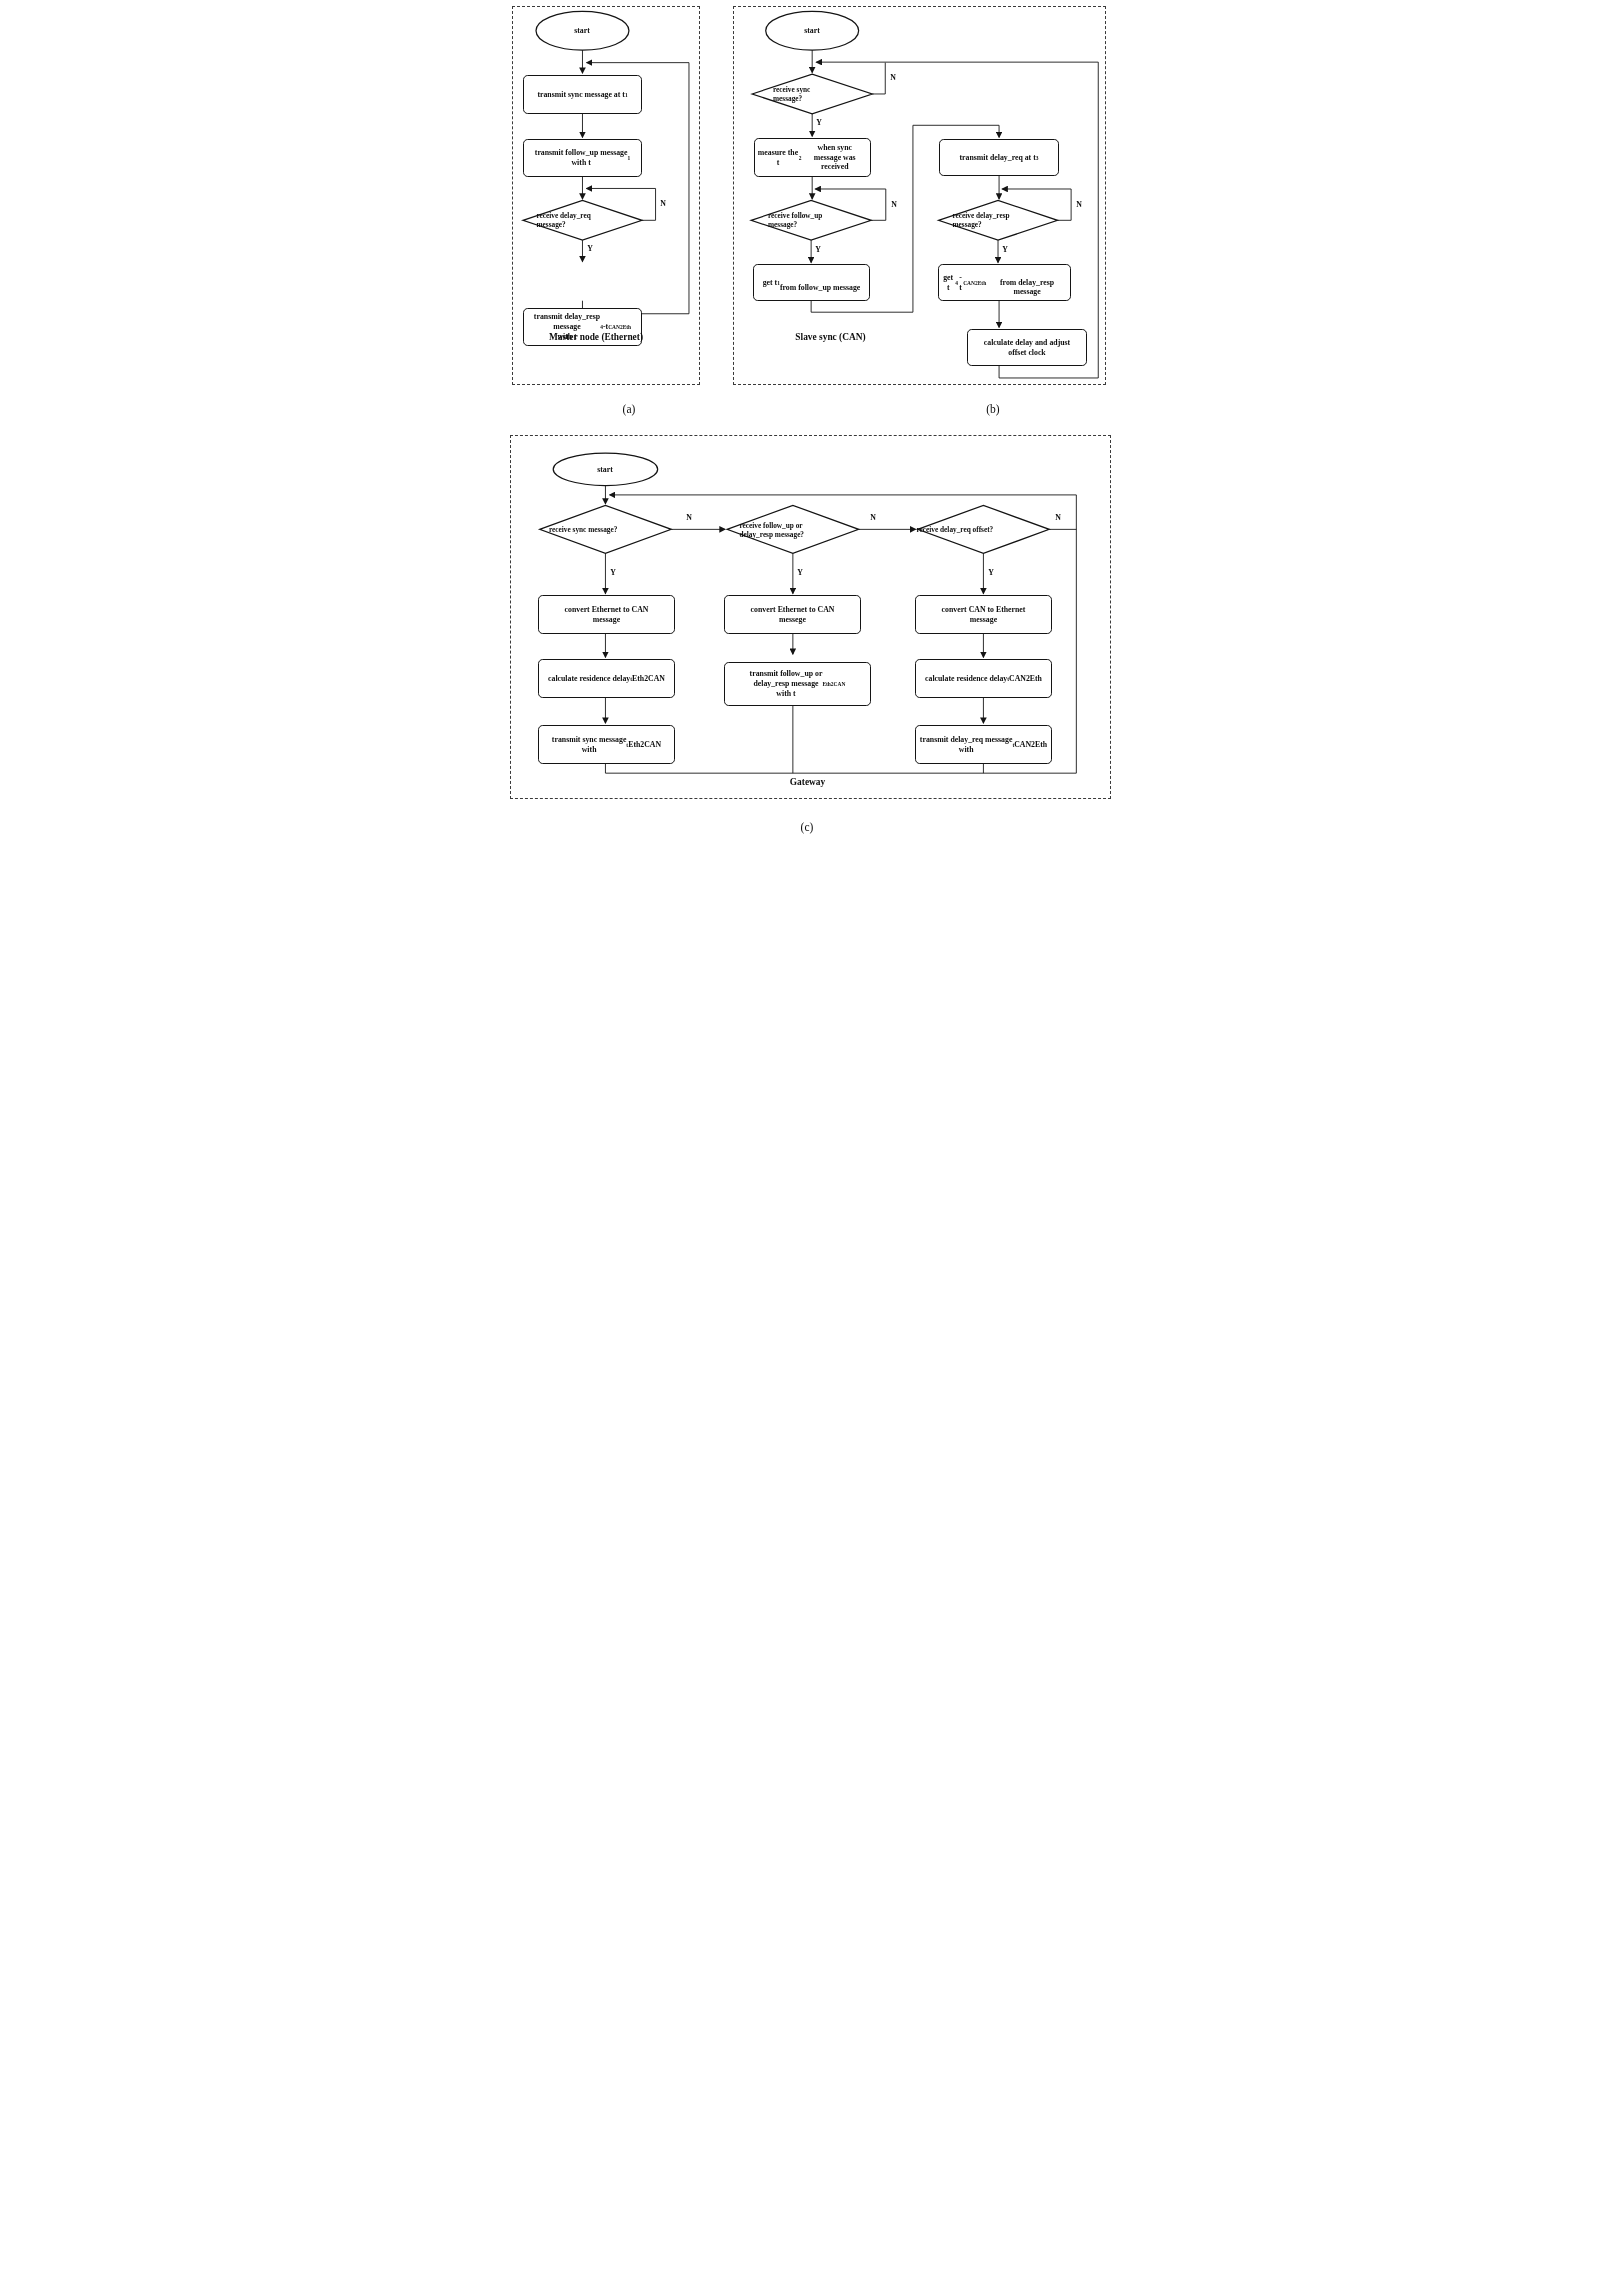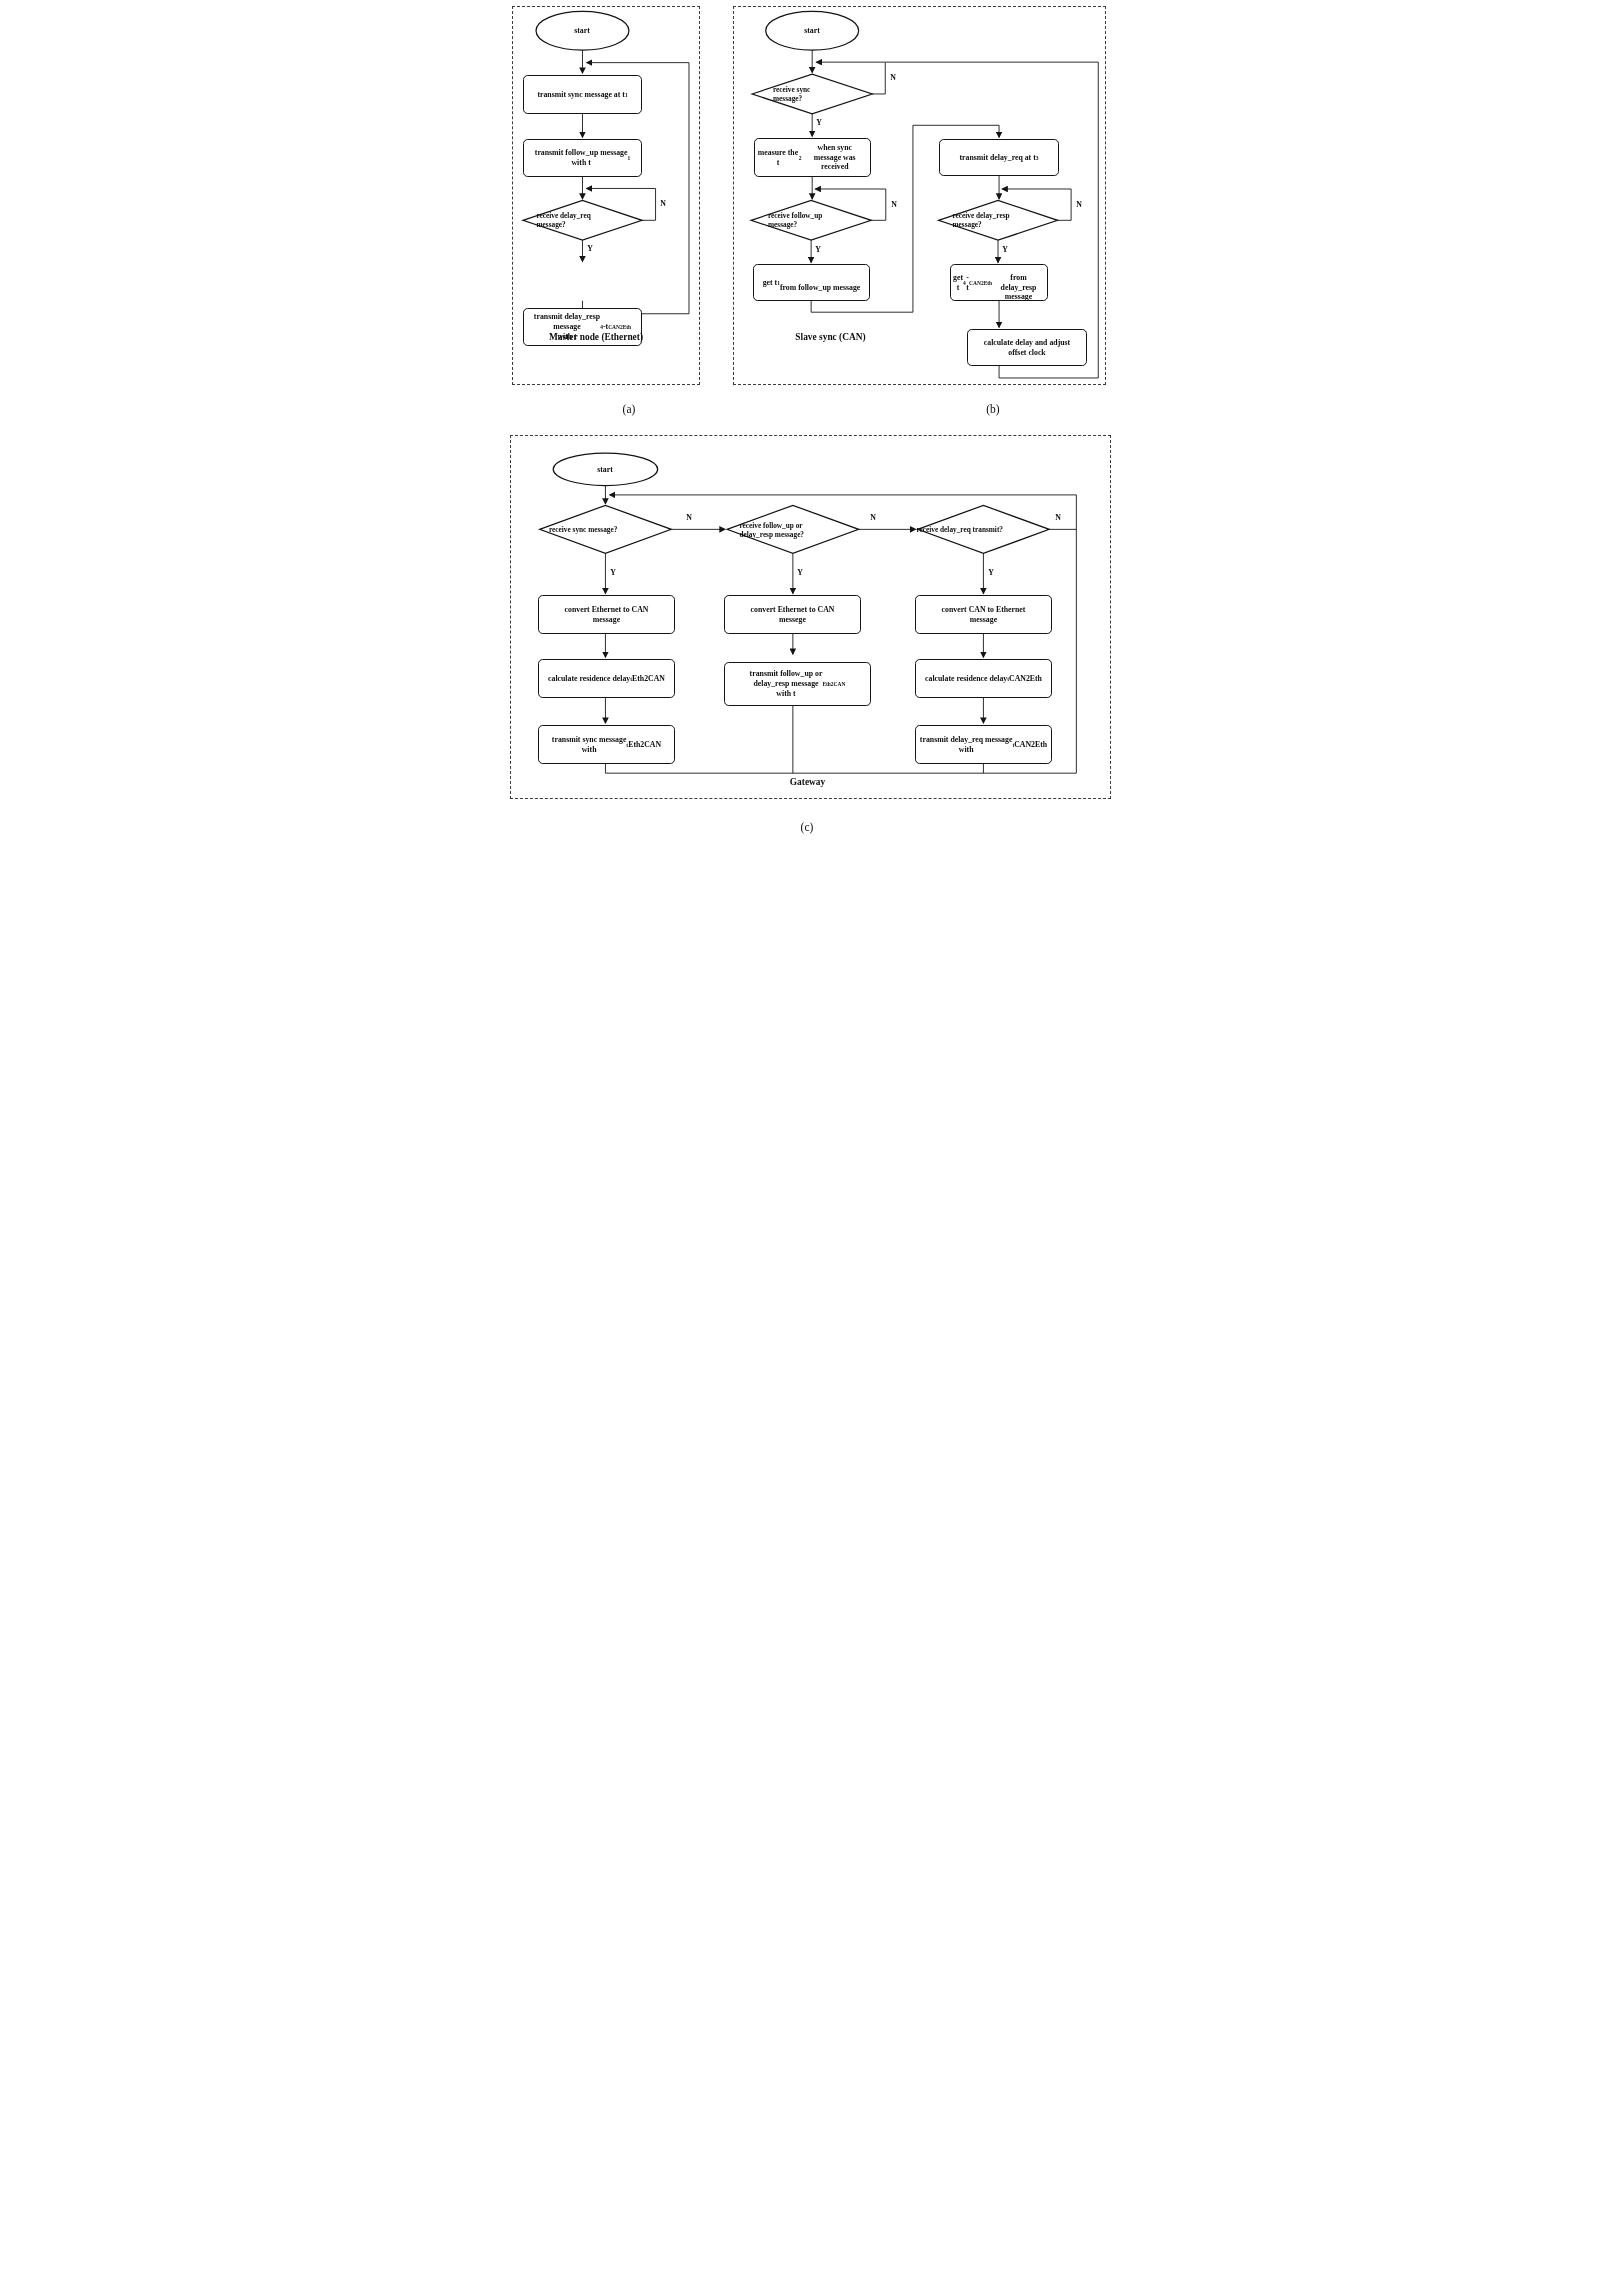--- a/index.html
+++ b/index.html
@@ -102,29 +102,29 @@
   <div class="ctr yn" style="left:314px;top:123px;">Y</div>
   <div class="node" style="left:249px;top:138px;width:117px;height:39px;">measure the t<sub>2</sub> when sync<br>message was received</div>
   <div class="ctr dtext" style="left:306px;top:220px;width:86px;">receive follow_up<br>message?</div>
   <div class="ctr yn" style="left:389px;top:205px;">N</div>
   <div class="ctr yn" style="left:313px;top:250px;">Y</div>
   <div class="node" style="left:248px;top:264px;width:117px;height:37px;">get t<sub>1</sub><br>from follow_up message</div>
   <div class="node" style="left:434px;top:139px;width:120px;height:37px;">transmit delay_req at t<sub>3</sub></div>
   <div class="ctr dtext" style="left:493px;top:220px;width:91px;">receive delay_resp<br>message?</div>
   <div class="ctr yn" style="left:574px;top:205px;">N</div>
   <div class="ctr yn" style="left:500px;top:250px;">Y</div>
-  <div class="node" style="left:445px;top:264px;width:98px;height:37px;">get t<sub>4</sub>-t<sub>CAN2Eth</sub><br>from delay_resp message</div>
+  <div class="node" style="left:433px;top:264px;width:133px;height:37px;">get t<sub>4</sub>-t<sub>CAN2Eth</sub><br>from delay_resp message</div>
   <div class="node" style="left:434px;top:329px;width:120px;height:37px;margin-left:28px;">calculate delay and adjust<br>offset clock</div>
   <div class="caption" style="left:247px;top:332px;width:157px;">Slave sync (CAN)</div>
   <div class="figlabel" style="left:436px;top:403px;width:104px;">(b)</div>
 
   <div class="ctr" style="left:100px;top:470px;">start</div>
   <div class="ctr dtext" style="left:100px;top:530px;width:112px;">receive sync message?</div>
   <div class="ctr dtext" style="left:288px;top:530px;width:107px;">receive follow_up or<br>delay_resp message?</div>
-  <div class="ctr dtext" style="left:478px;top:530px;width:133px;">receive delay_req transmit?</div>
+  <div class="ctr dtext" style="left:478px;top:530px;width:133px;">receive delay_req offset?</div>
   <div class="ctr yn" style="left:184px;top:518px;">N</div>
   <div class="ctr yn" style="left:368px;top:518px;">N</div>
   <div class="ctr yn" style="left:553px;top:518px;">N</div>
   <div class="ctr yn" style="left:108px;top:573px;">Y</div>
   <div class="ctr yn" style="left:295px;top:573px;">Y</div>
   <div class="ctr yn" style="left:486px;top:573px;">Y</div>
 
   <div class="node" style="left:33px;top:595px;width:137px;height:39px;">convert Ethernet to CAN<br>message</div>
   <div class="node" style="left:33px;top:659px;width:137px;height:39px;">calculate residence delay<br><sup>t</sup>Eth2CAN</div>
   <div class="node" style="left:33px;top:725px;width:137px;height:39px;">transmit sync message<br>with <sup>t</sup>Eth2CAN</div>

